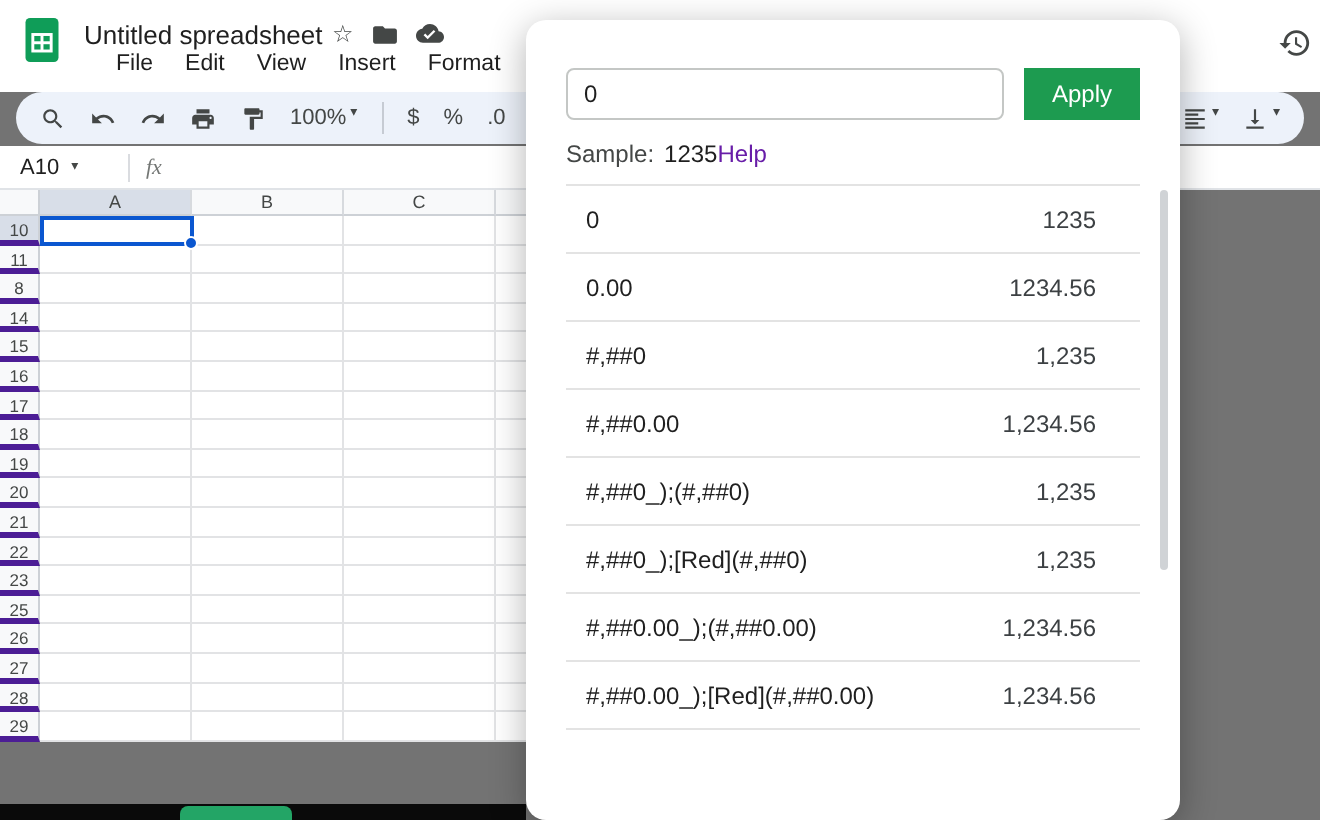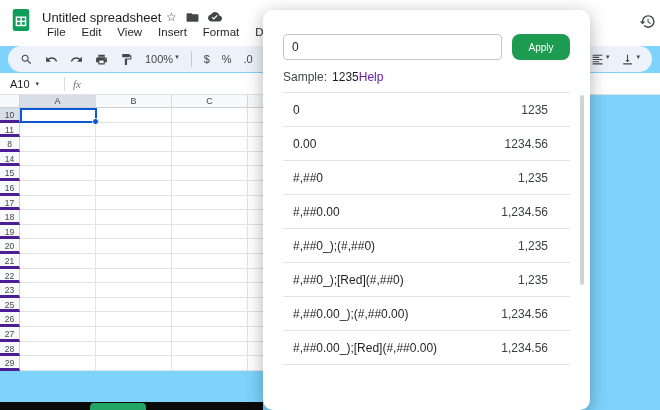--- a/index.html
+++ b/index.html
@@ -1,26 +1,26 @@
 <!DOCTYPE html>
 <html><head>
 <meta charset="utf-8">
 <style>
   * { margin:0; padding:0; box-sizing:border-box; }
   html,body { width:660px; height:410px; }
   body { font-family:"Liberation Sans", sans-serif; background:#fff; overflow:hidden; }
-  .screen { position:relative; width:660px; height:410px; background:#7dd3fc; overflow:hidden; }
+  .screen { position:relative; width:660px; height:410px; background:#737373; overflow:hidden; }
 
   
   .topbar { position:absolute; top:0; left:0; right:0; height:46px; background:#fff; }
   .logo { position:absolute; left:10px; top:8px; width:22px; height:24px; }
   .doc-title { position:absolute; left:42px; top:10px; font-size:13px; color:#1f1f1f; white-space:nowrap; }
   .title-icons { position:absolute; left:166px; top:11px; display:flex; gap:9px; align-items:center; color:#444746; }
   .title-icons .glyph { font-size:12px; line-height:12px; }
-  .menubar { position:absolute; left:40px; top:25px; display:flex; gap:2px; }
+  .menubar { position:absolute; left:51px; top:25px; display:flex; gap:2px; }
   .menubar .menu { font-size:11.5px; color:#1f1f1f; padding:1px 7px; border-radius:9px; white-space:nowrap; }
   .history-btn { position:absolute; right:3px; top:13px; width:18px; height:18px; color:#444746; }
 
   
   .toolbar { position:absolute; left:8px; top:46px; right:8px; height:26px; background:#edf2fa;
              border-radius:14px; display:flex; align-items:center; gap:12px; padding:0 12px; color:#444746; }
   .tb-icon { display:inline-flex; align-items:center; justify-content:center; flex:none; }
   .tb-text { font-size:11px; color:#444746; white-space:nowrap; }
   .tb-group { display:flex; align-items:flex-start; gap:2px; flex:none; }
   .caret { font-size:7px; color:#444746; line-height:7px; }
@@ -57,22 +57,22 @@
 
   
   .dialog { position:absolute; left:263px; top:10px; width:327px; height:400px; background:#fff;
             border-radius:10px; box-shadow:0 4px 18px rgba(0,0,0,.3); padding:24px 20px 0 20px; z-index:20; }
   .dlg-head { display:flex; justify-content:space-between; align-items:flex-start; margin-bottom:14px; }
   .dlg-title { font-size:15px; color:#1f1f1f; }
   .dlg-close { font-size:15px; color:#444746; line-height:15px; padding:2px 4px; cursor:default; }
   .dlg-inputrow { display:flex; gap:10px; margin-bottom:10px; }
   .dlg-input { flex:1; height:26px; border:1px solid #c4c7c5; border-radius:4px; padding:0 8px;
                font-size:12px; font-family:"Liberation Sans", sans-serif; color:#1f1f1f; outline:none; }
-  .dlg-apply { width:58px; height:26px; background:#1d9b50; color:#fff; border:none; border-radius:8px;
-               font-size:10px; font-family:"Liberation Sans", sans-serif; }
+  .dlg-apply { width:58px; height:26px; background:#1d9b50; color:#fff; border:none; border-radius:0;
+               font-size:12px; font-family:"Liberation Sans", sans-serif; }
   .dlg-samplerow { display:flex; font-size:12px; color:#444746; margin-bottom:8px; }
   .dlg-sample { display:flex; gap:5px; }
   .dlg-sample .val { color:#1f1f1f; }
   .dlg-help { color:#681da8; }
   .fmt-list { position:relative; border-top:1px solid #e3e3e3; }
   .fmt-row { height:34px; display:flex; justify-content:space-between; align-items:center;
              border-bottom:1px solid #e3e3e3; padding:0 10px 0 10px; font-size:12px; }
   .fmt-pattern { color:#1f1f1f; }
   .fmt-preview { color:#3c4043; padding-right:12px; }
   .scrollthumb { position:absolute; right:-14px; top:2px; width:4px; height:190px; background:#d0d3d6; border-radius:2px; }

